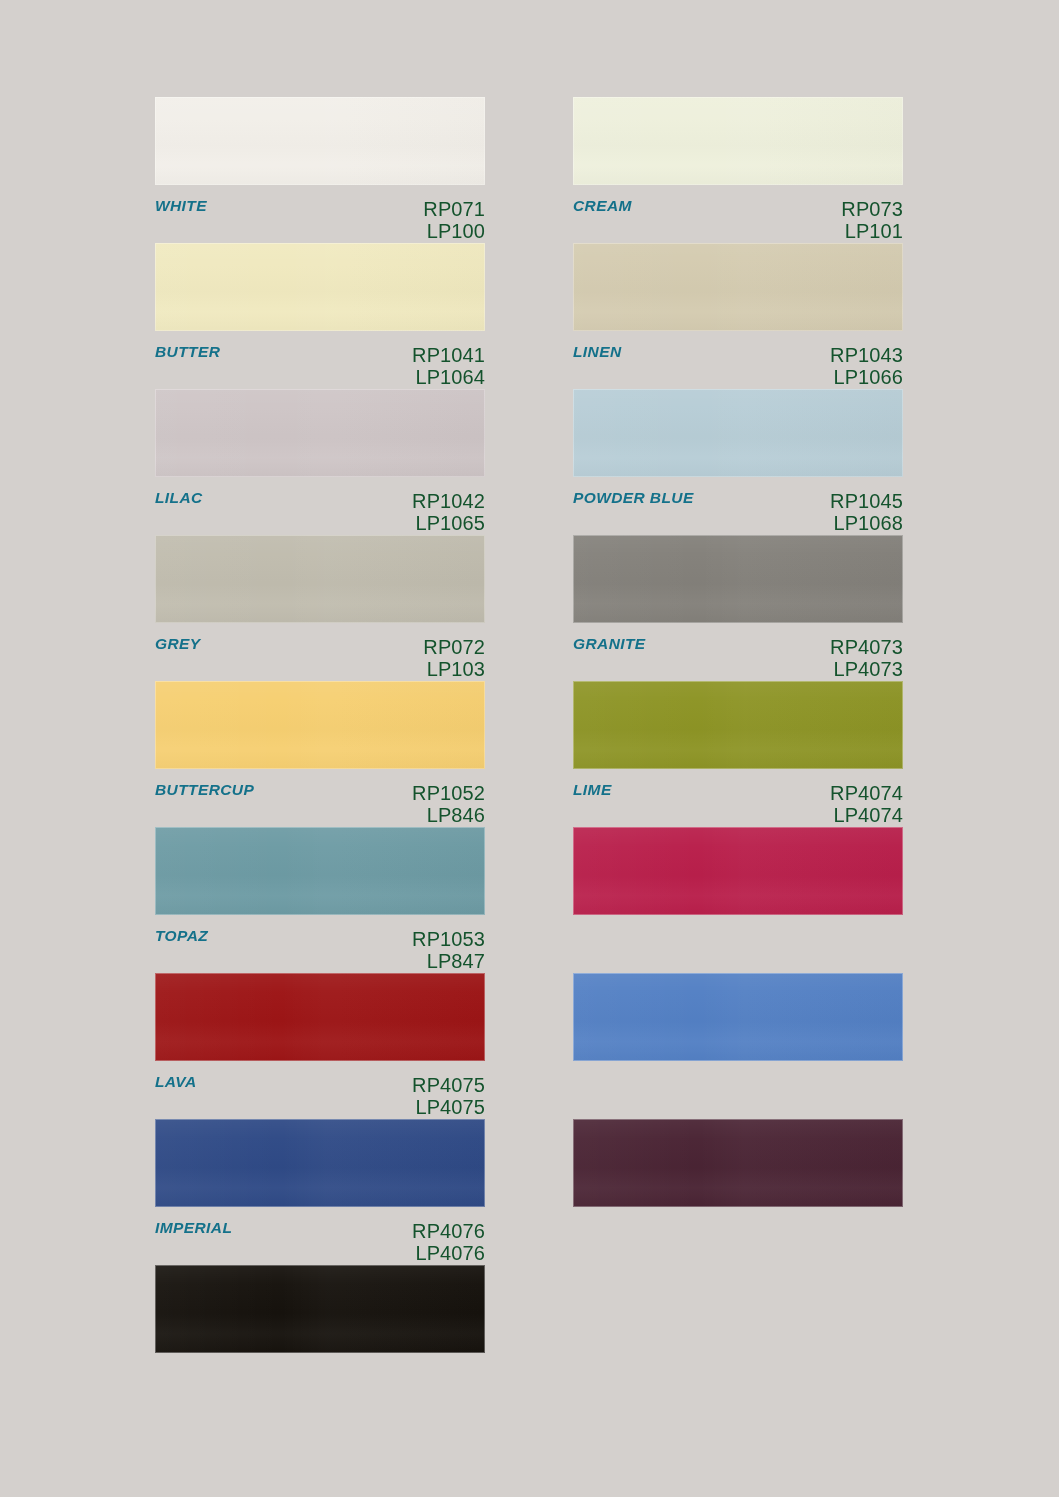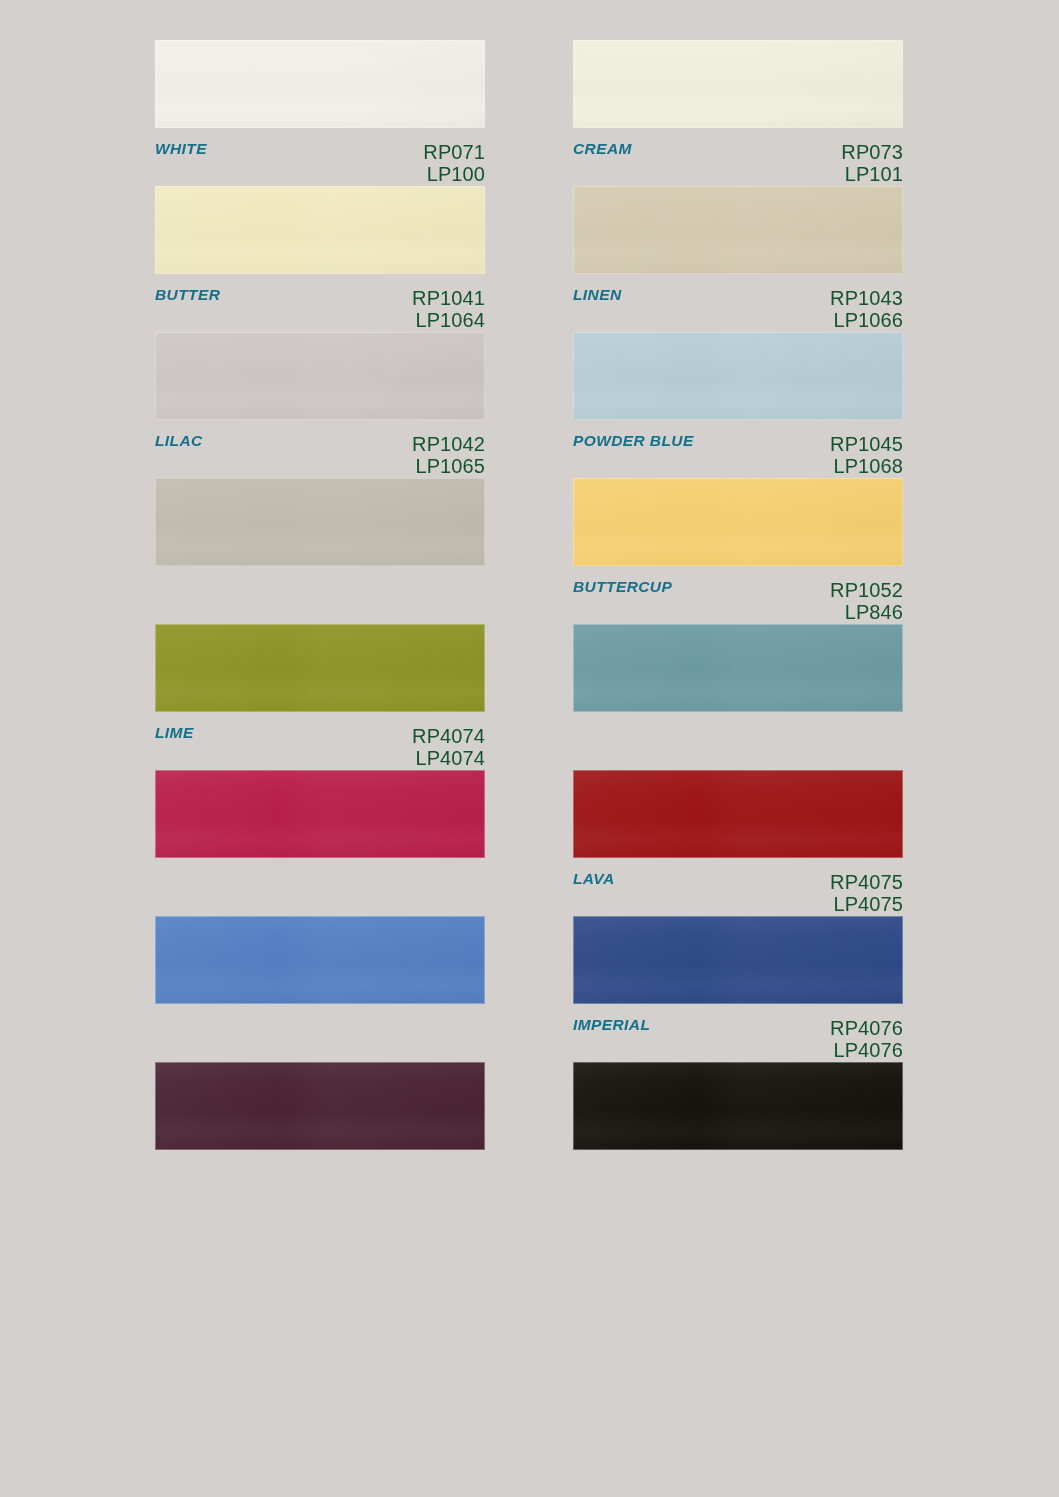--- a/index.html
+++ b/index.html
@@ -13,21 +13,21 @@
     background: #d4d0cd;
     font-family: "Liberation Sans", sans-serif;
     overflow: hidden;
   }
 
   #swatch-sheet {
     position: relative;
     width: 964px;
     height: 1497px;
     box-sizing: border-box;
-    padding: 40px 157px 0 155px;
+    padding: 97px 157px 0 155px;
   }
 
   .swatch-grid {
     display: grid;
     grid-template-columns: 330px 330px;
     column-gap: 88px;
     row-gap: 0;
   }
 
   .swatch-cell {
@@ -155,20 +155,37 @@
         <div class="swatch-meta">
           <span class="swatch-name">POWDER BLUE</span>
           <span class="swatch-codes">
             <span class="code-line">RP1045</span>
             <span class="code-line">LP1068</span>
           </span>
         </div>
       </div>
       <div class="swatch-cell">
         <div class="swatch-chip" style="background-color: rgb(192, 188, 174);"></div>
+        <div class="swatch-meta">
+          <span class="swatch-name">GREY</span>
+          <span class="swatch-codes">
+            <span class="code-line">RP072</span>
+            <span class="code-line">LP103</span>
+          </span>
+        </div>
+      </div>
+      <div class="swatch-cell">
+        <div class="swatch-chip" style="background-color: rgb(131, 128, 122);"></div>
+        <div class="swatch-meta">
+          <span class="swatch-name">GRANITE</span>
+          <span class="swatch-codes">
+            <span class="code-line">RP4073</span>
+            <span class="code-line">LP4073</span>
+          </span>
+        </div>
       </div>
       <div class="swatch-cell">
         <div class="swatch-chip" style="background-color: rgb(246, 207, 113);"></div>
         <div class="swatch-meta">
           <span class="swatch-name">BUTTERCUP</span>
           <span class="swatch-codes">
             <span class="code-line">RP1052</span>
             <span class="code-line">LP846</span>
           </span>
         </div>
@@ -178,20 +195,27 @@
         <div class="swatch-meta">
           <span class="swatch-name">LIME</span>
           <span class="swatch-codes">
             <span class="code-line">RP4074</span>
             <span class="code-line">LP4074</span>
           </span>
         </div>
       </div>
       <div class="swatch-cell">
         <div class="swatch-chip" style="background-color: rgb(109, 155, 164);"></div>
+        <div class="swatch-meta">
+          <span class="swatch-name">TOPAZ</span>
+          <span class="swatch-codes">
+            <span class="code-line">RP1053</span>
+            <span class="code-line">LP847</span>
+          </span>
+        </div>
       </div>
       <div class="swatch-cell">
         <div class="swatch-chip" style="background-color: rgb(185, 31, 75);"></div>
       </div>
       <div class="swatch-cell">
         <div class="swatch-chip" style="background-color: rgb(157, 21, 22);"></div>
         <div class="swatch-meta">
           <span class="swatch-name">LAVA</span>
           <span class="swatch-codes">
             <span class="code-line">RP4075</span>

